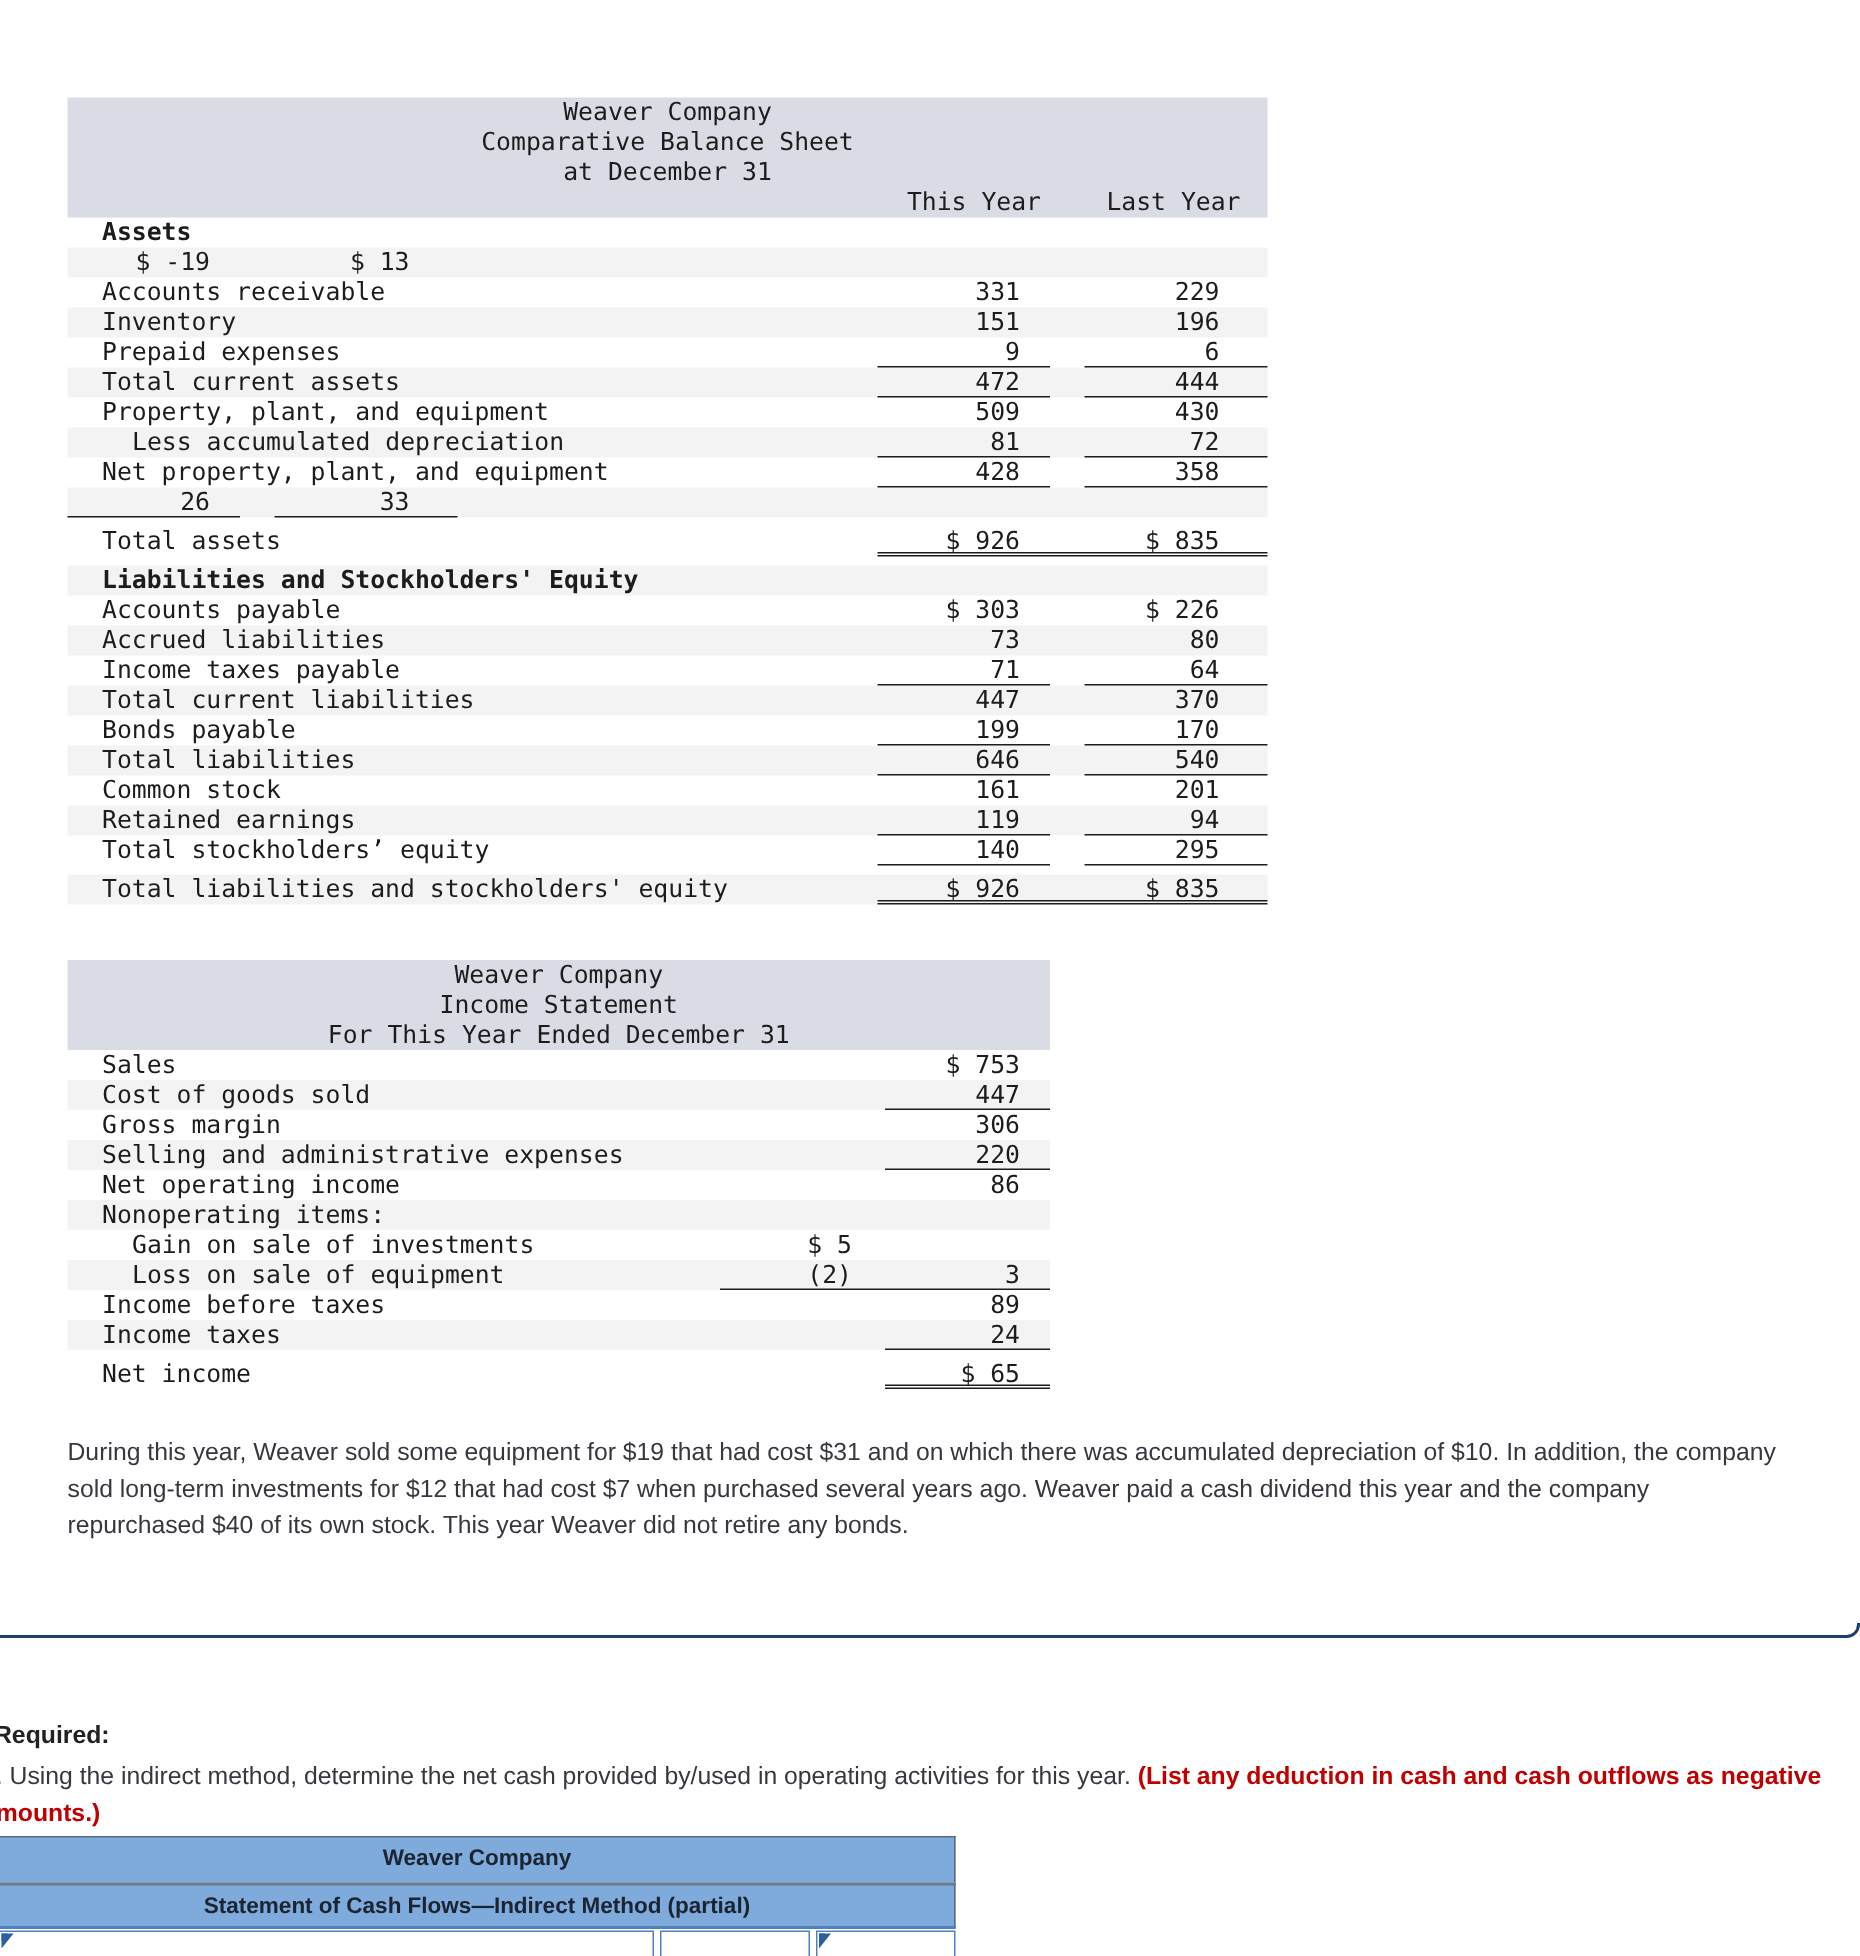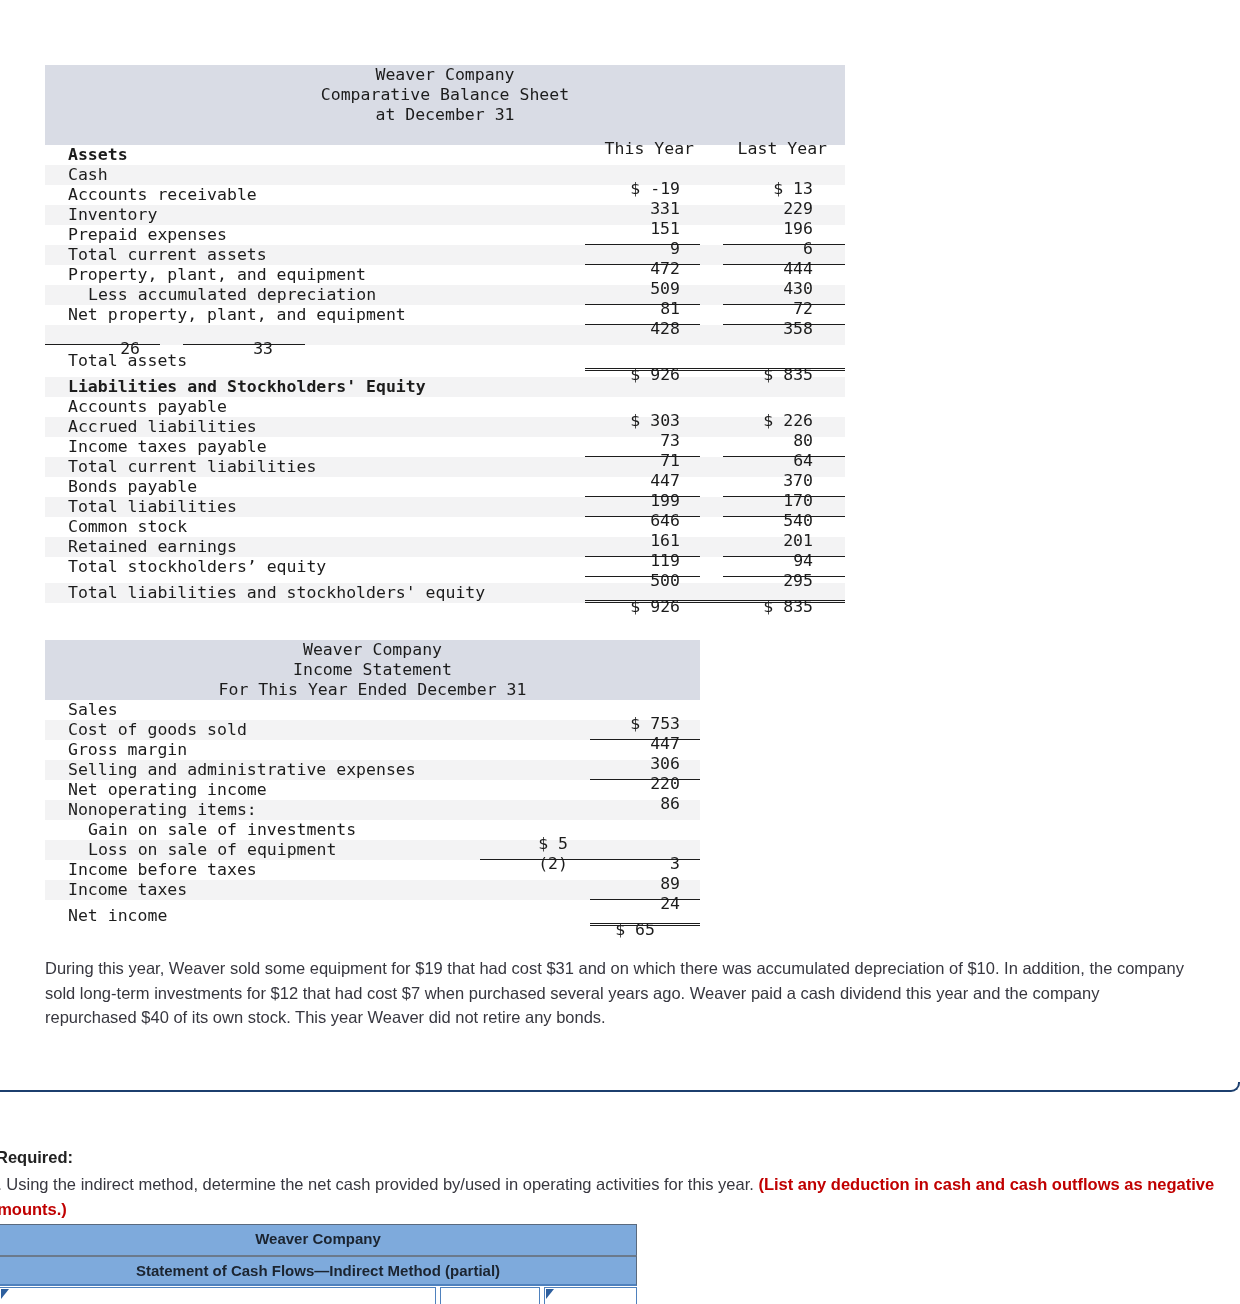--- a/index.html
+++ b/index.html
@@ -28,30 +28,30 @@
   .income{top:640px;left:45px;width:655px;
     --n1w:100px;--n2w:110px;--ngap:10px;--numsw:220px;--n1pad:12px;--n2pad:20px;--yr1pad:6px;--yr2pad:18px;}
   .stmt-head{background:var(--c-headblock);}
   .stmt-head .title{height:20px;line-height:20px;text-align:center;}
   .srow{display:flex;height:20px;line-height:20px;}
   .srow.shade{background:var(--c-stripe);}
   .srow.tall{margin-top:6px;}
   .lbl{flex:1;padding-left:23px;white-space:pre;}
   .lbl.bold{font-weight:bold;}
   .lbl.indent{padding-left:43px;}
-  .nums{display:flex;width:var(--numsw);margin-top:14px;}
+  .nums{display:flex;width:var(--numsw);}
   .n1,.n2{display:block;text-align:right;white-space:pre;}
   .n1{width:var(--n1w);padding-right:var(--n1pad);}
   .n2{width:var(--n2w);padding-right:var(--n2pad);margin-left:var(--ngap);}
   .n1.yr{padding-right:var(--yr1pad);}
   .n2.yr{padding-right:var(--yr2pad);}
   .n1.rule,.n2.rule{border-bottom:1px solid var(--c-tabletext);}
   .nums.dbl{border-bottom:3px double var(--c-tabletext);}
   .nums.rule-span{border-bottom:1px solid var(--c-tabletext);}
-  .n2.dbl2{border-bottom:3px double var(--c-tabletext);text-align:center;}
+  .n2.dbl2{border-bottom:3px double var(--c-tabletext);}
 
   
   .narrative{position:absolute;top:956px;left:45px;width:1140px;font-size:16.5px;line-height:24.5px;color:var(--c-body);}
   .panel-divider{position:absolute;top:1082px;left:-6px;width:1246px;height:10px;
     border-bottom:2.5px solid var(--c-navy);border-right:2.5px solid var(--c-navy);
     border-bottom-right-radius:9px;}
   .required{position:absolute;top:1148px;left:0;width:1240px;font-size:16.5px;color:var(--c-body);}
   .req-label{font-weight:bold;color:#222;margin:0 0 5px -4px;}
   .req-item{margin-left:-12px;width:1256px;line-height:25px;}
   .req-item .red{color:var(--c-red);font-weight:bold;}
@@ -92,21 +92,20 @@
     </div>
     <div id="bs-rows">
         <div class="srow">
           <span class="lbl bold">Assets</span>
           <span class="nums">
             <span class="n1"></span>
             <span class="n2"></span>
           </span>
         </div>
         <div class="srow shade">
-          <span class="lbl">Cash</span>
           <span class="nums">
             <span class="n1">$ -19</span>
             <span class="n2">$ 13</span>
           </span>
         </div>
         <div class="srow">
           <span class="lbl">Accounts receivable</span>
           <span class="nums">
             <span class="n1">331</span>
             <span class="n2">229</span>
@@ -226,21 +225,21 @@
         <div class="srow shade">
           <span class="lbl">Retained earnings</span>
           <span class="nums">
             <span class="n1 rule">119</span>
             <span class="n2 rule">94</span>
           </span>
         </div>
         <div class="srow">
           <span class="lbl">Total stockholders’ equity</span>
           <span class="nums">
-            <span class="n1 rule">500</span>
+            <span class="n1 rule">140</span>
             <span class="n2 rule">295</span>
           </span>
         </div>
         <div class="srow shade tall">
           <span class="lbl">Total liabilities and stockholders' equity</span>
           <span class="nums dbl">
             <span class="n1">$ 926</span>
             <span class="n2">$ 835</span>
           </span>
         </div>

